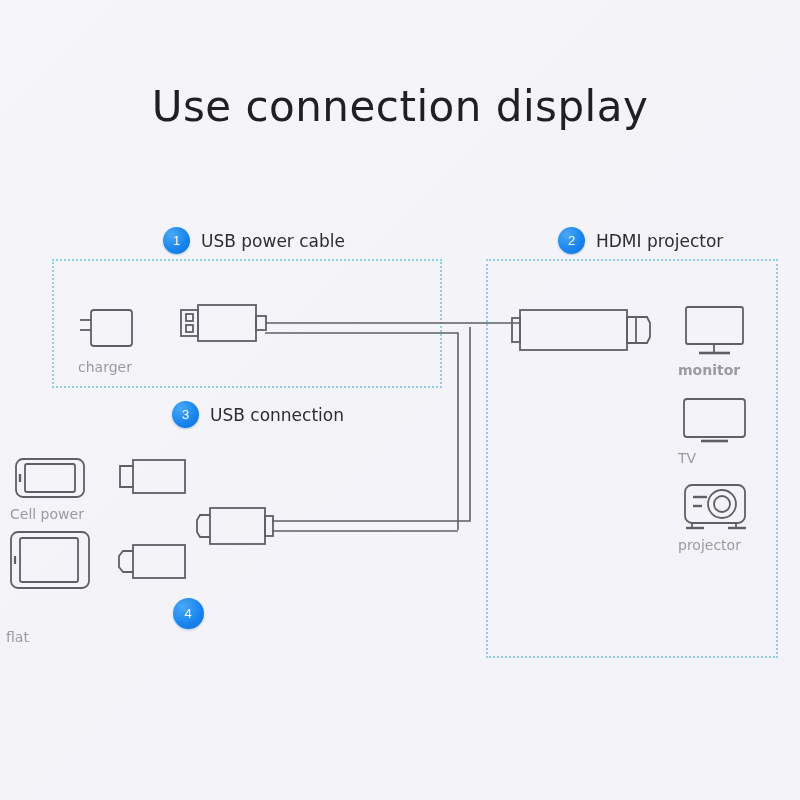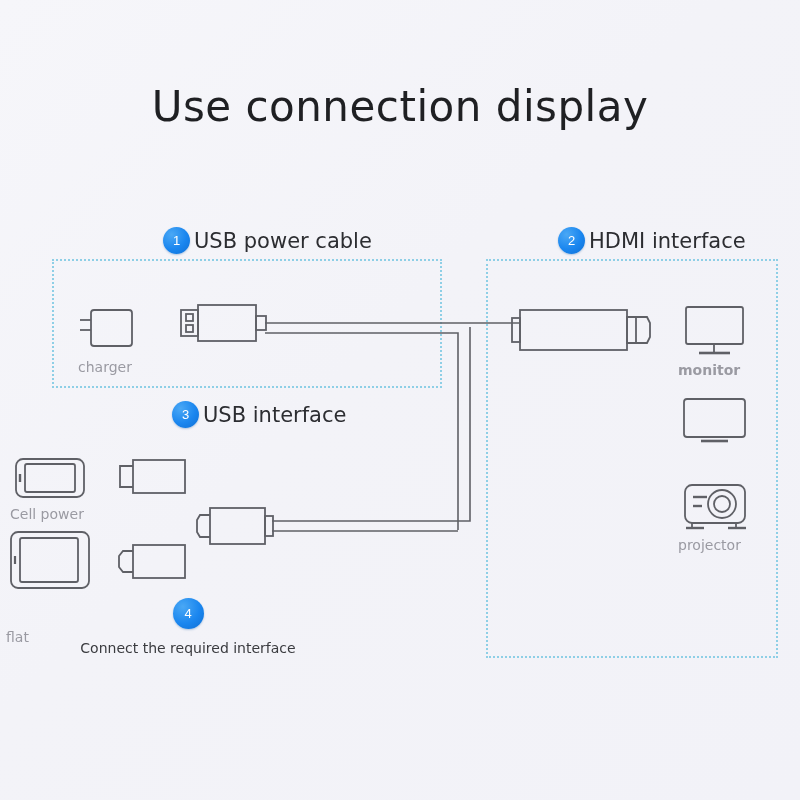--- a/index.html
+++ b/index.html
@@ -52,22 +52,22 @@
     background: radial-gradient(circle at 32% 28%, #4aa8f5 0%, #1a86ef 55%, #0f6fd4 100%);
     color: #ffffff;
     font-size: 13px;
     line-height: 27px;
     text-align: center;
     font-family: "Liberation Sans", sans-serif;
     box-shadow: 0 1px 2px rgba(20,90,160,0.30);
     flex: none;
   }
   .callout-label {
-    margin-left: 4px;
-    font-size: 21px;
+    margin-left: 11px;
+    font-size: 17px;
     color: #2c2d31;
     font-family: "DejaVu Sans", sans-serif;
     white-space: nowrap;
   }
   #callout-1 { left: 163px; top: 227px; }
   #callout-2 { left: 558px; top: 227px; }
   #callout-3 { left: 172px; top: 401px; }
 
   #callout-4 {
     position: absolute;
@@ -202,31 +202,30 @@
     </g>
   </svg>
 
   <div class="callout" id="callout-1">
     <div class="badge">1</div>
     <div class="callout-label">USB power cable</div>
   </div>
 
   <div class="callout" id="callout-2">
     <div class="badge">2</div>
-    <div class="callout-label">HDMI interface</div>
+    <div class="callout-label">HDMI projector</div>
   </div>
 
   <div class="callout" id="callout-3">
     <div class="badge">3</div>
-    <div class="callout-label">USB interface</div>
+    <div class="callout-label">USB connection</div>
   </div>
 
   <div id="callout-4">
     <div class="badge">4</div>
-    <div class="callout-label">Connect the required interface</div>
   </div>
 
   <div class="device" id="dev-charger">
     <div style="width:60px;height:46px"></div>
     <div class="dev-label">charger</div>
   </div>
 
   <div class="device" id="dev-cellphone">
     <div style="width:80px;height:44px"></div>
     <div class="dev-label">Cell power</div>
@@ -235,19 +234,23 @@
   <div class="device" id="dev-flat">
     <div style="width:88px;height:62px"></div>
     <div class="dev-label">flat</div>
   </div>
 
   <div class="device" id="dev-monitor">
     <div style="width:70px;height:50px"></div>
     <div class="dev-label">monitor</div>
   </div>
 
+  <div class="device" id="dev-tv">
+    <div style="width:70px;height:46px"></div>
+    <div class="dev-label">TV</div>
+  </div>
 
   <div class="device" id="dev-projector">
     <div style="width:70px;height:48px"></div>
     <div class="dev-label">projector</div>
   </div>
 
 </div>
 
 </body></html>

